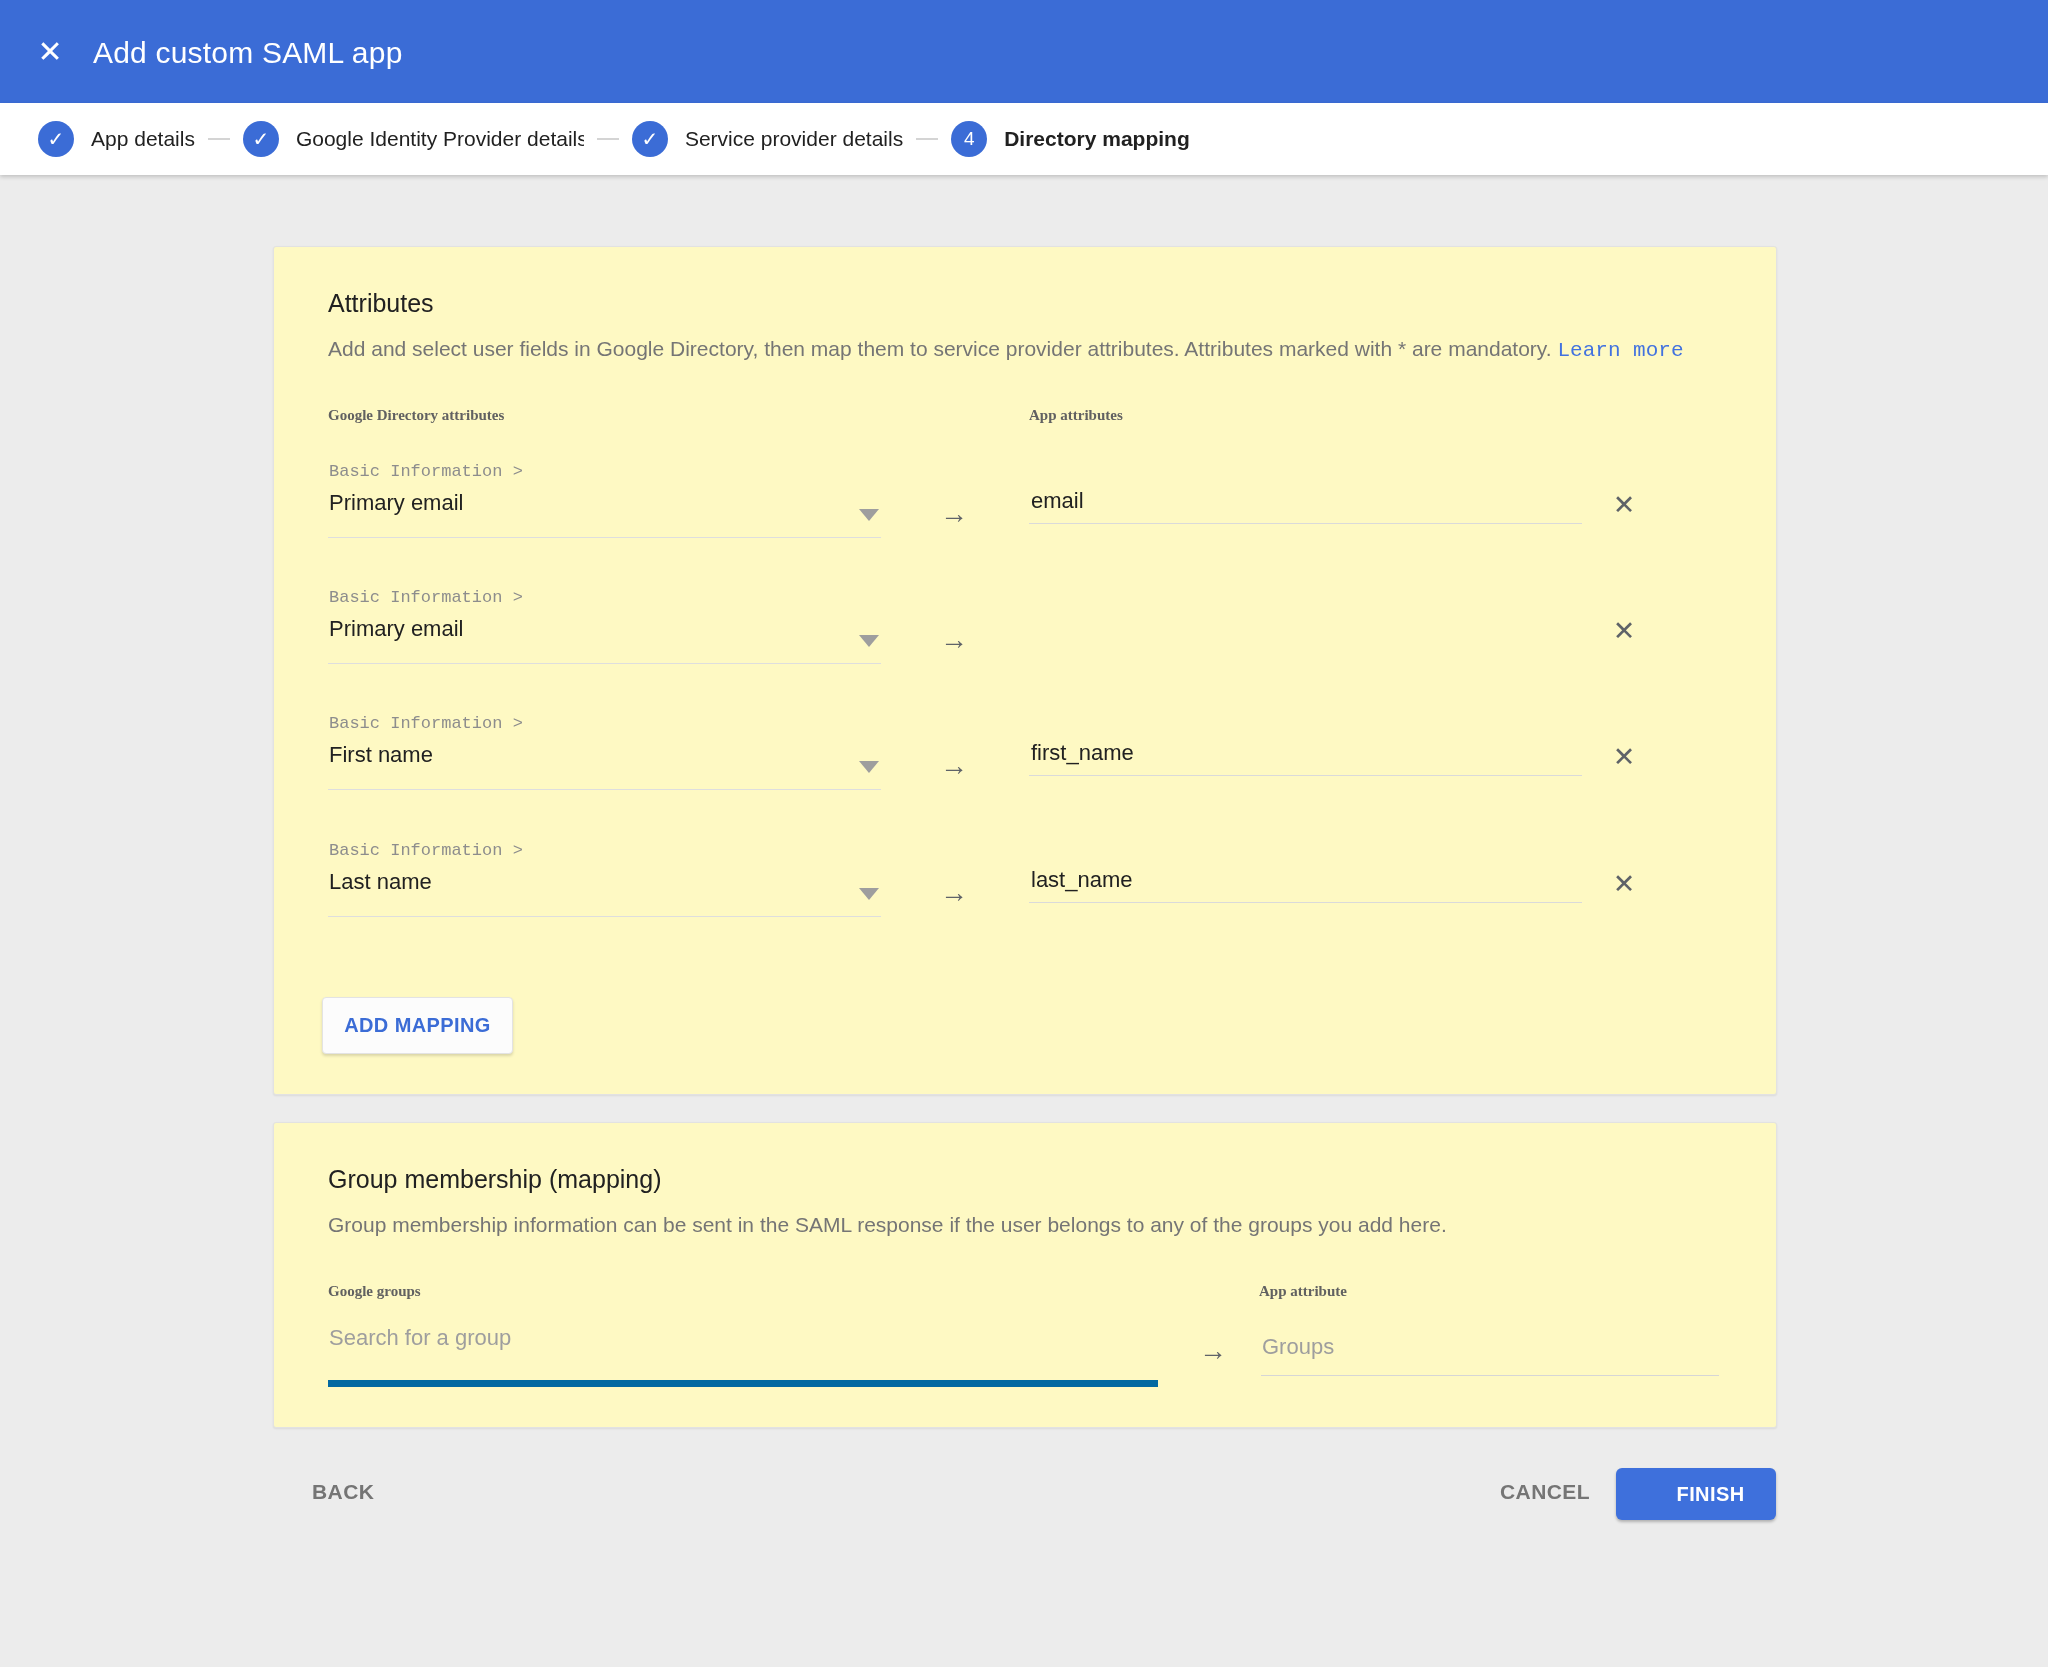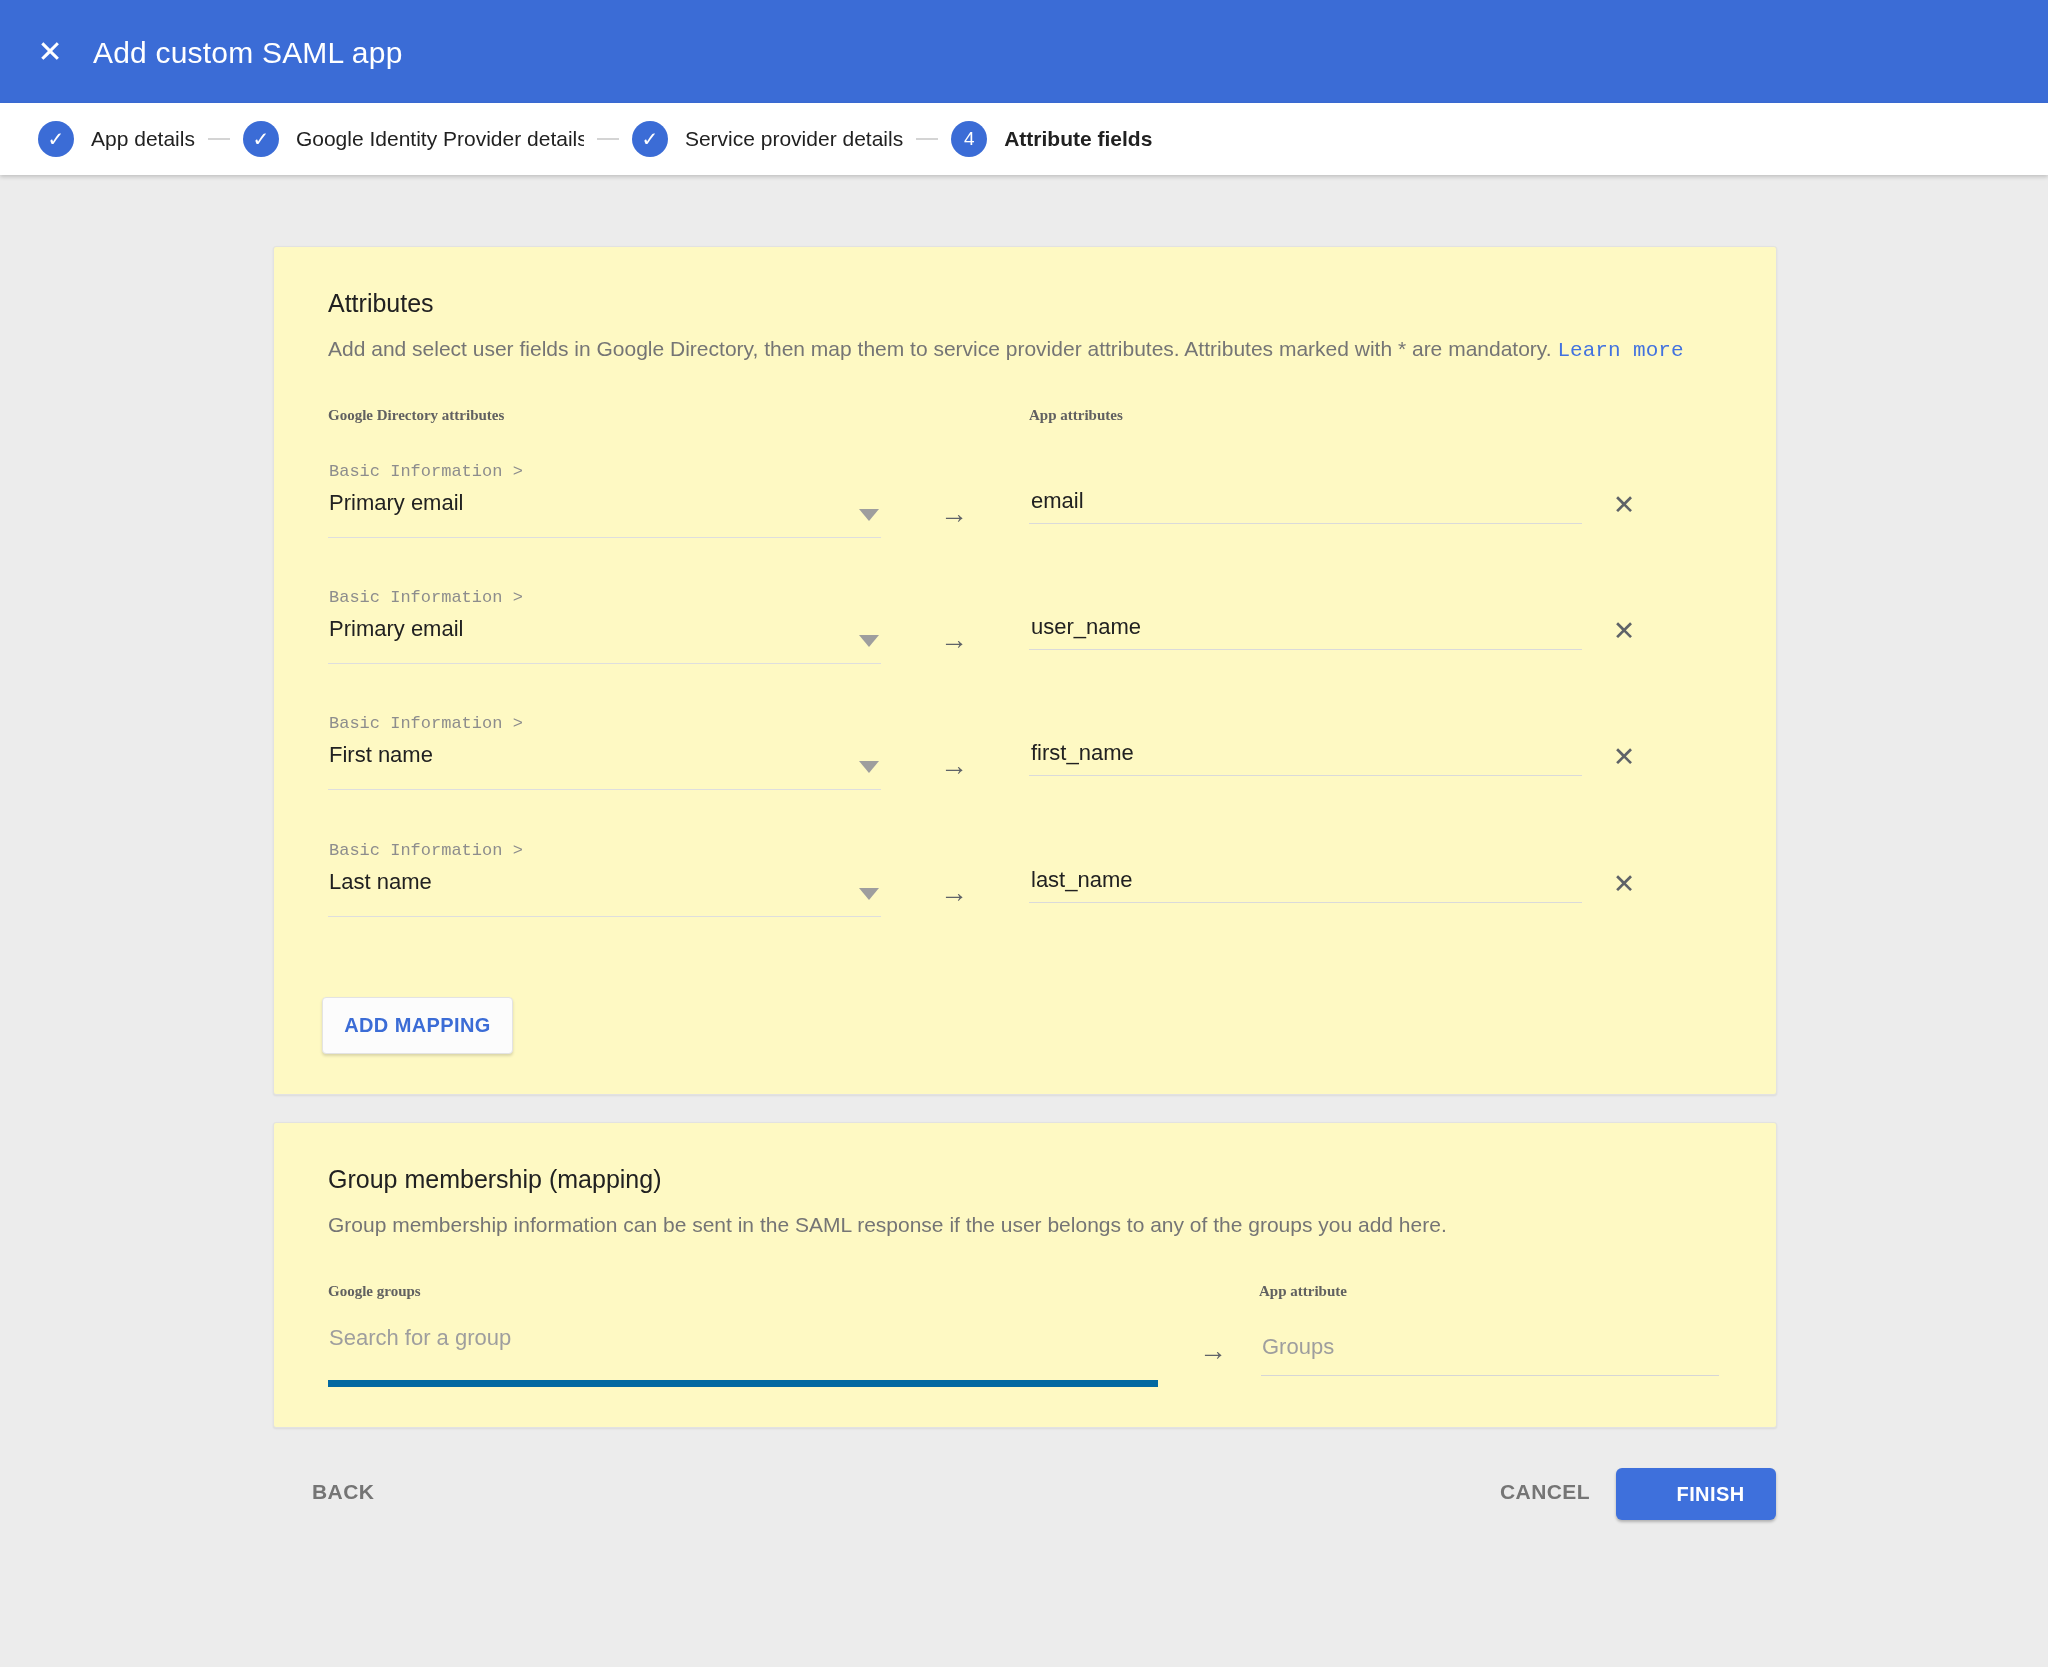--- a/index.html
+++ b/index.html
@@ -189,21 +189,21 @@
     <div class="step-circle">
         <span>✓</span>
       </div>
     <div class="step-label">Service provider details</div>
   </div>
   <div class="step-sep"></div>
   <div class="step">
     <div class="step-circle">
         <span class="num">4</span>
       </div>
-    <div class="step-label active">Attribute fields</div>
+    <div class="step-label active">Directory mapping</div>
   </div>
 </div>
 
 <div class="card card-attributes">
   <div class="card-title">Attributes</div>
   <div class="card-desc">
     <span>Add and select user fields in Google Directory, then map them to service provider attributes. Attributes marked with * are mandatory.</span>
     <a class="learn-more">Learn more</a>
   </div>
   <div class="col-head left">Google Directory attributes</div>
@@ -224,23 +224,20 @@
   </div>
 
   <div class="map-row r1">
     <div class="dd-field">
       <div class="dd-label">Basic Information &gt;</div>
       <div class="dd-value">Primary email</div>
       <div class="dd-caret"></div>
       <div class="dd-underline"></div>
     </div>
     <div class="map-arrow">→</div>
-    <div class="app-field">
-      <input type="text" value="user_name" style="">
-    </div>
     <div class="remove-btn">✕</div>
   </div>
 
   <div class="map-row r2">
     <div class="dd-field">
       <div class="dd-label">Basic Information &gt;</div>
       <div class="dd-value">First name</div>
       <div class="dd-caret"></div>
       <div class="dd-underline"></div>
     </div>

